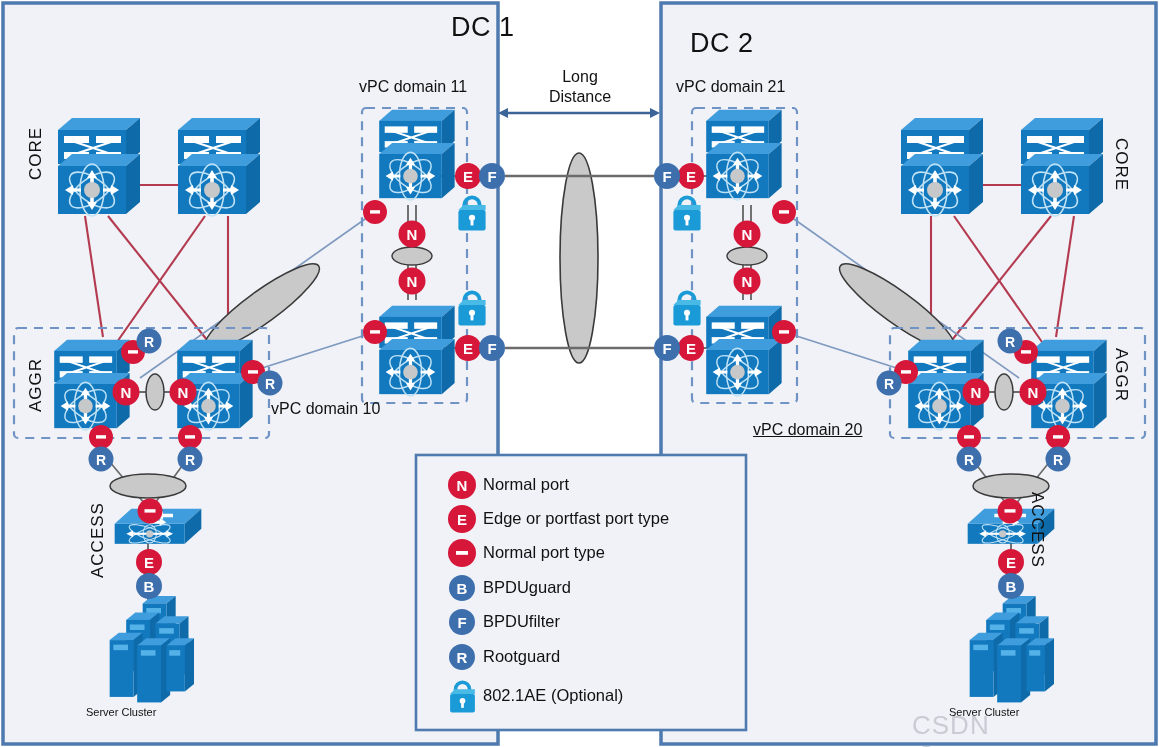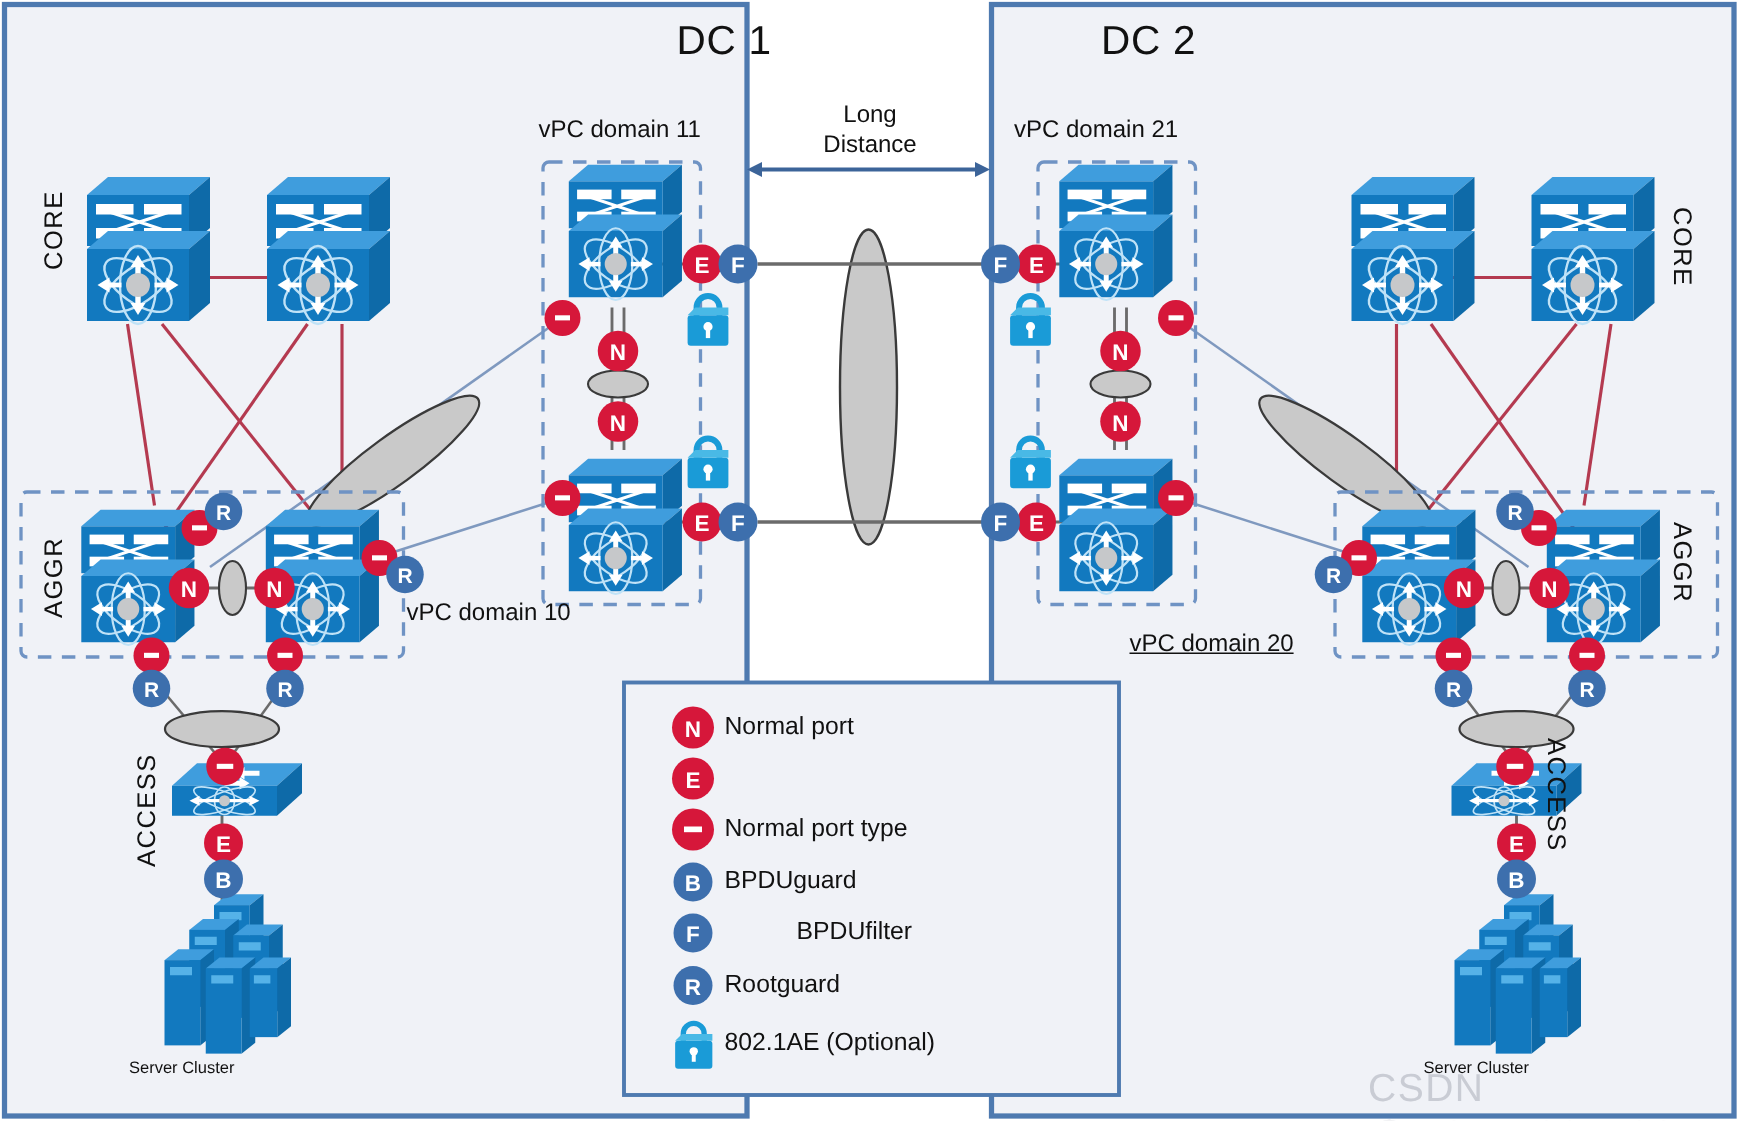--- a/index.html
+++ b/index.html
@@ -366,21 +366,21 @@
       <text x="462" y="594" text-anchor="middle" font-size="15" font-weight="bold" fill="#fff" font-family="Liberation Sans, sans-serif">B</text>
       <circle cx="462" cy="622" r="13" fill="#3d6fad"></circle>
       <text x="462" y="628" text-anchor="middle" font-size="15" font-weight="bold" fill="#fff" font-family="Liberation Sans, sans-serif">F</text>
       <circle cx="462" cy="657" r="13" fill="#3d6fad"></circle>
       <text x="462" y="663" text-anchor="middle" font-size="15" font-weight="bold" fill="#fff" font-family="Liberation Sans, sans-serif">R</text>
       <use href="#lock-glyph" x="447" y="678" width="31" height="38"></use>
     </g>
   </svg>
 
   <div class="lbl dc-title" style="left:431px;top:12px;margin-left:20px;">DC 1</div>
-  <div class="lbl dc-title" style="left:690px;top:12px;margin-left:44px;">DC 2</div>
+  <div class="lbl dc-title" style="left:690px;top:28px;">DC 2</div>
 
   <div class="lbl vpc-lbl" style="left:359px;top:78px;">vPC domain 11</div>
   <div class="lbl vpc-lbl" style="left:271px;top:400px;">vPC domain 10</div>
   <div class="lbl vpc-lbl" style="left:676px;top:78px;">vPC domain 21</div>
   <div class="lbl vpc-lbl" style="left:753px;top:421px;text-decoration:underline;">vPC domain 20</div>
 
   <div class="lbl ld-lbl" style="left:540px;top:68px;width:80px;">Long</div>
   <div class="lbl ld-lbl" style="left:530px;top:88px;width:100px;">Distance</div>
 
   <div class="lbl side-lbl rot-l" style="left:26px;top:180px;">CORE</div>
@@ -388,21 +388,22 @@
   <div class="lbl side-lbl rot-l" style="left:88px;top:578px;">ACCESS</div>
 
   <div class="lbl side-lbl rot-r" style="left:1131px;top:138px;">CORE</div>
   <div class="lbl side-lbl rot-r" style="left:1131px;top:348px;">AGGR</div>
   <div class="lbl side-lbl rot-r" style="left:1047px;top:492px;">ACCESS</div>
 
   <div class="lbl srv-lbl" style="left:86px;top:706px;">Server Cluster</div>
   <div class="lbl srv-lbl" style="left:949px;top:706px;">Server Cluster</div>
 
   <div class="lbl legend-text" style="left:483px;top:475px;">Normal port</div>
+  <div class="lbl legend-text" style="left:483px;top:509px;">Edge or portfast port type</div>
   <div class="lbl legend-text" style="left:483px;top:543px;">Normal port type</div>
   <div class="lbl legend-text" style="left:483px;top:578px;">BPDUguard</div>
-  <div class="lbl legend-text" style="left:483px;top:612px;margin-left:48px;">BPDUfilter</div>
+  <div class="lbl legend-text" style="left:483px;top:612px;">BPDUfilter</div>
   <div class="lbl legend-text" style="left:483px;top:647px;">Rootguard</div>
   <div class="lbl legend-text" style="left:483px;top:686px;">802.1AE (Optional)</div>
 
   <div class="wm" style="left:912px;top:710px;">CSDN @m0_54931486</div>
 
 </div>
 
 </body></html>

